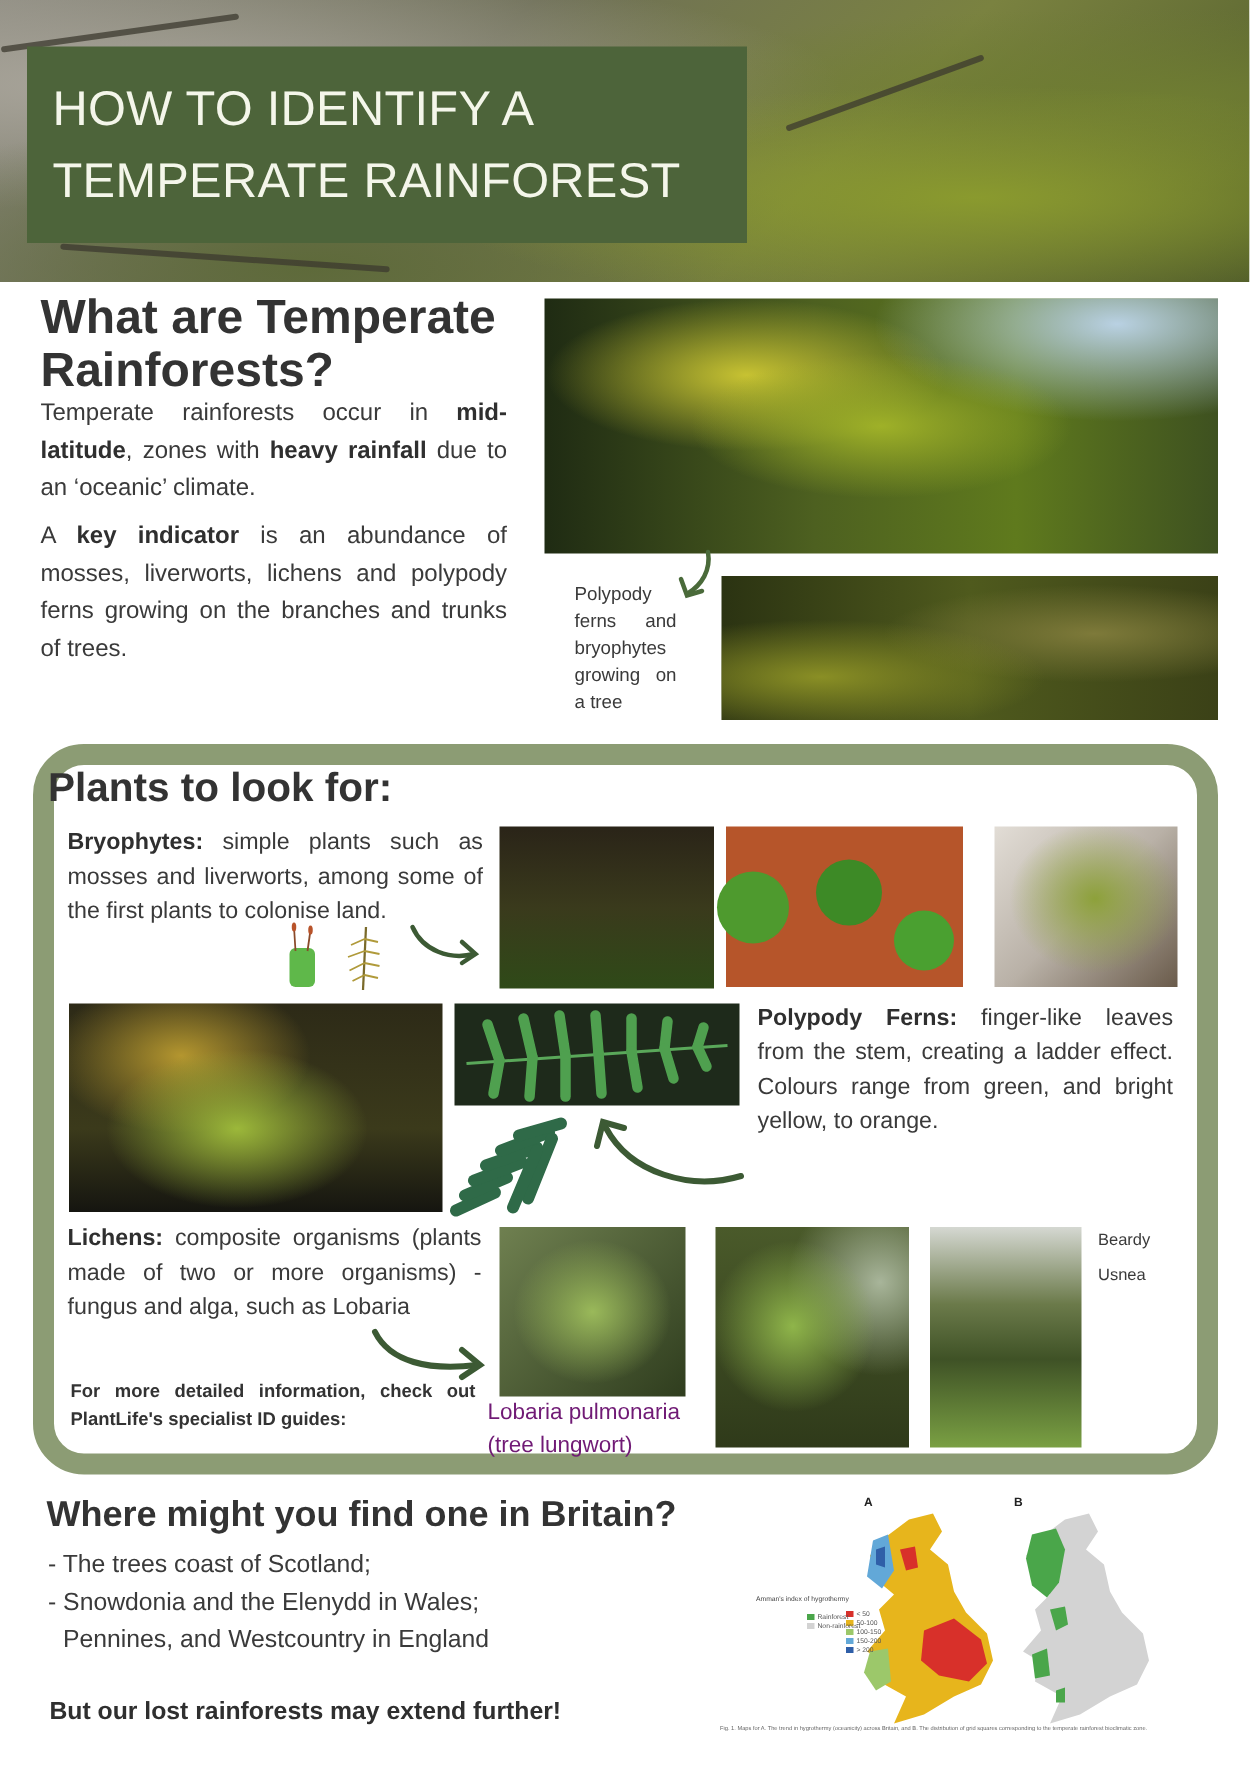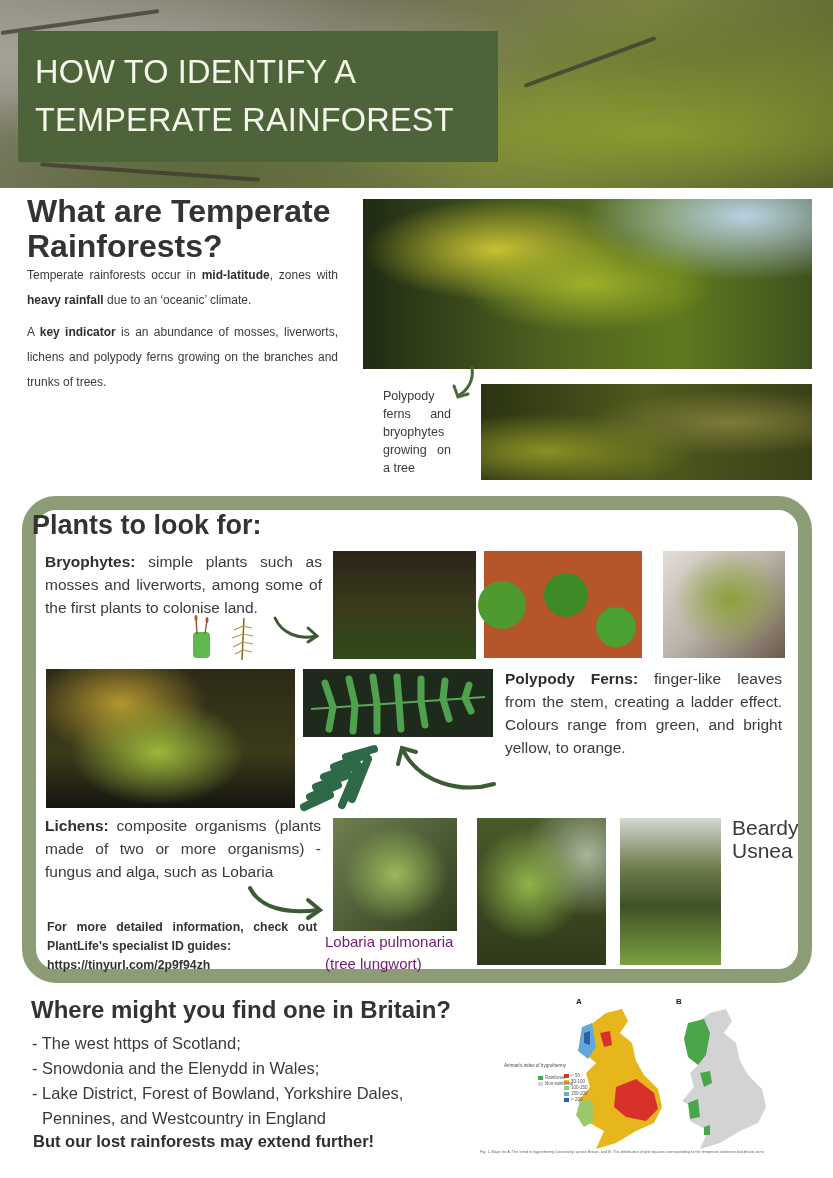--- a/index.html
+++ b/index.html
@@ -13,21 +13,21 @@
       radial-gradient(ellipse at 92% 35%, #6f7d32 0%, rgba(111,125,50,0) 35%),
       radial-gradient(ellipse at 25% 95%, #5e6a3a 0%, rgba(94,106,58,0) 40%),
       radial-gradient(ellipse at 10% 30%, #a9a59b 0%, rgba(169,165,155,0) 45%),
       linear-gradient(135deg, #8d8b80 0%, #6f7058 35%, #7a8240 65%, #4e5a2a 100%); }
   .banner .branch { position:absolute; height: 4px; background:#3c3a2f; border-radius:2px; opacity:.75; }
   .title-box { left: 18px; top: 31px; width: 480px; height: 131px; background: #4d643a; }
   .title-text { left: 35px; top: 48px; width: 460px; color: #f4f6ea; font-size: 32.5px; line-height: 48px; letter-spacing: 0.2px; }
 
   
   .h-intro { left: 27px; top: 194px; width: 310px; font-size: 32px; font-weight: bold; line-height: 35px; color: #333; }
-  .p-intro { left: 27px; top: 263px; width: 311px; font-size: 12px; line-height: 25px; text-align: justify; color: #3a3a3a; }
+  .p-intro { left: 27px; top: 263px; width: 311px; font-size: 16px; line-height: 25px; text-align: justify; color: #3a3a3a; }
   .p-intro b { color: #2f2f2f; }
   .photo { background: #3b4a22; overflow: hidden; }
   .photo-a { left: 363px; top: 199px; width: 449px; height: 170px;
     background: radial-gradient(ellipse at 50% 50%, #9fb128 0%, rgba(159,177,40,0) 40%),
                 radial-gradient(ellipse at 85% 10%, #b9d1e3 0%, rgba(185,209,227,0) 30%),
                 radial-gradient(ellipse at 30% 30%, #c7c232 0%, rgba(199,194,50,0) 30%),
                 linear-gradient(90deg, #1f2b13 0%, #4d6020 40%, #5f7a1d 70%, #3e5120 100%); }
   .photo-b { left: 481px; top: 384px; width: 331px; height: 96px;
     background: radial-gradient(ellipse at 20% 70%, #8a8f25 0%, rgba(138,143,37,0) 40%),
                 radial-gradient(ellipse at 75% 40%, #7e7a3a 0%, rgba(126,122,58,0) 40%),
@@ -38,21 +38,21 @@
   .card { left: 22px; top: 496px; width: 790px; height: 487px; box-sizing: border-box; border: 14px solid #8c9c74; border-radius: 34px; background: #fff; }
   .card-title { left: 22px; top: 510px; width: 790px; padding-left: 10px; box-sizing: border-box; font-size: 27px; font-weight: bold; color: #333; }
   .txt { font-size: 15.5px; line-height: 23px; color: #3a3a3a; text-align: justify; }
   .txt b { color: #2f2f2f; }
   .bryo-text { left: 45px; top: 550px; width: 277px; }
   .fern-text { left: 505px; top: 667px; width: 277px; }
   .lichen-text { left: 45px; top: 814px; width: 276px; }
   .more-info { left: 47px; top: 918px; width: 270px; font-size: 12.3px; line-height: 19px; font-weight: bold; color: #333; text-align: justify; }
   .more-info .url { display:block; text-align:left; }
   .lobaria-cap { left: 325px; top: 931px; width: 150px; font-size: 15px; line-height: 22px; color: #701a75; }
-  .usnea-cap { left: 732px; top: 816px; width: 60px; font-size: 21px; line-height: 23px; color: #3a3a3a; text-align: center; }
+  .usnea-cap { left: 732px; top: 816px; width: 60px; font-size: 11px; line-height: 23px; color: #3a3a3a; text-align: left; }
 
   .img { position:absolute; }
   .b1 { left: 333px; top: 551px; width: 143px; height: 108px; background: linear-gradient(180deg, #2a2418 0%, #3a3a1c 50%, #2f4a18 100%); }
   .b2 { left: 484px; top: 551px; width: 158px; height: 107px; background: #b6552a; }
   .b3 { left: 663px; top: 551px; width: 122px; height: 107px; background: radial-gradient(ellipse at 55% 45%, #8da13a 0%, rgba(141,161,58,0) 60%), linear-gradient(135deg, #e2ddd6 0%, #b9b1a7 50%, #6a5b4b 100%); }
   .f1 { left: 46px; top: 669px; width: 249px; height: 139px; background: radial-gradient(ellipse at 45% 60%, #9cb83a 0%, rgba(156,184,58,0) 45%), radial-gradient(ellipse at 30% 25%, #b4962f 0%, rgba(180,150,47,0) 35%), linear-gradient(180deg, #2d2a17 0%, #3b3a1b 60%, #151510 100%); }
   .f2 { left: 303px; top: 669px; width: 190px; height: 68px; background: #1e2a1b; }
   .l1 { left: 333px; top: 818px; width: 124px; height: 113px; background: radial-gradient(ellipse at 50% 50%, #9ab95a 0%, rgba(154,185,90,0) 60%), linear-gradient(135deg, #6f8050 0%, #2f3d1e 100%); }
   .l2 { left: 477px; top: 818px; width: 129px; height: 147px; background: radial-gradient(ellipse at 40% 45%, #8fb54a 0%, rgba(143,181,74,0) 50%), radial-gradient(ellipse at 85% 25%, #a8b59a 0%, rgba(168,181,154,0) 40%), linear-gradient(180deg, #4a5a2a 0%, #2f3a1a 100%); }
   .l3 { left: 620px; top: 818px; width: 101px; height: 147px; background: linear-gradient(180deg, #d5d8d2 0%, #6b7a4a 35%, #3f5226 60%, #7aa043 100%); }
@@ -174,33 +174,31 @@
 
 <div class="abs txt lichen-text">
   <b>Lichens:</b><span> composite organisms (plants made of two or more organisms) - fungus and alga,  such as Lobaria</span>
 </div>
 <svg class="abs" style="left:246px;top:884px;" width="80" height="40">
   <path d="M4 4 C14 24 40 30 72 26" stroke="#3c5a34" stroke-width="4" fill="none" stroke-linecap="round"></path>
   <path d="M62 16 L74 26 L62 34" stroke="#3c5a34" stroke-width="4" fill="none" stroke-linecap="round"></path>
 </svg>
 <div class="abs more-info">
   <span>For more detailed information, check out PlantLife's specialist ID guides:</span>
-  <span class="url">https://tinyurl.com/2p9f94zh</span>
 </div>
 <div class="img l1"></div>
 <div class="abs lobaria-cap">Lobaria pulmonaria (tree lungwort)</div>
 <div class="img l2"></div>
 <div class="img l3"></div>
 <div class="abs usnea-cap">Beardy Usnea</div>
 
 <div class="abs h-britain">Where might you find one in Britain?</div>
 <div class="abs list">
-  <div class="li">- The west https of Scotland;</div>
+  <div class="li">- The trees coast of Scotland;</div>
   <div class="li">- Snowdonia and the  Elenydd in Wales;</div>
-  <div class="li">- Lake District, Forest of Bowland, Yorkshire Dales,</div>
   <div class="li cont">Pennines, and Westcountry in England</div>
 </div>
 <div class="abs closing">But our lost rainforests may extend further!</div>
 
 <div class="abs map-fig">
   <span class="fig-label" style="left:100px;top:4px;">A</span>
   <span class="fig-label" style="left:200px;top:4px;">B</span>
   <svg style="position:absolute;left:90px;top:10px;" width="100" height="148">
     <path d="M40 10 L56 6 L62 18 L54 30 L66 40 L70 58 L78 72 L92 86 L96 104 L88 120 L70 128 L50 140 L30 146 L38 128 L20 118 L22 104 L12 98 L24 84 L20 70 L30 60 L18 50 L14 34 L24 22 Z" fill="#e7b51c"></path>
     <path d="M50 84 L70 76 L88 90 L92 106 L80 118 L60 114 L48 104 Z" fill="#d8302a"></path>

